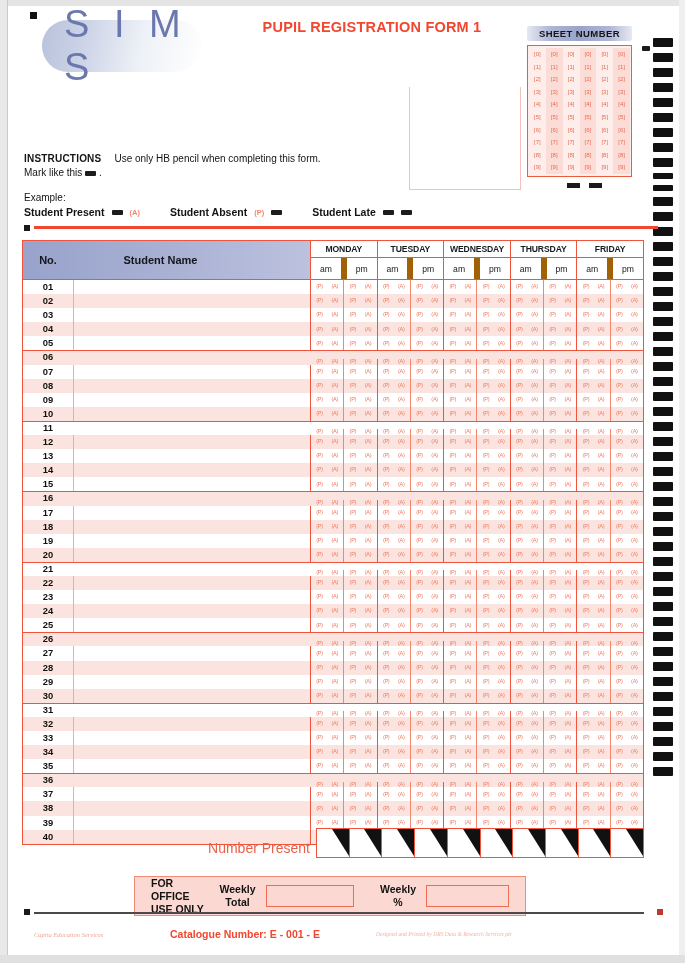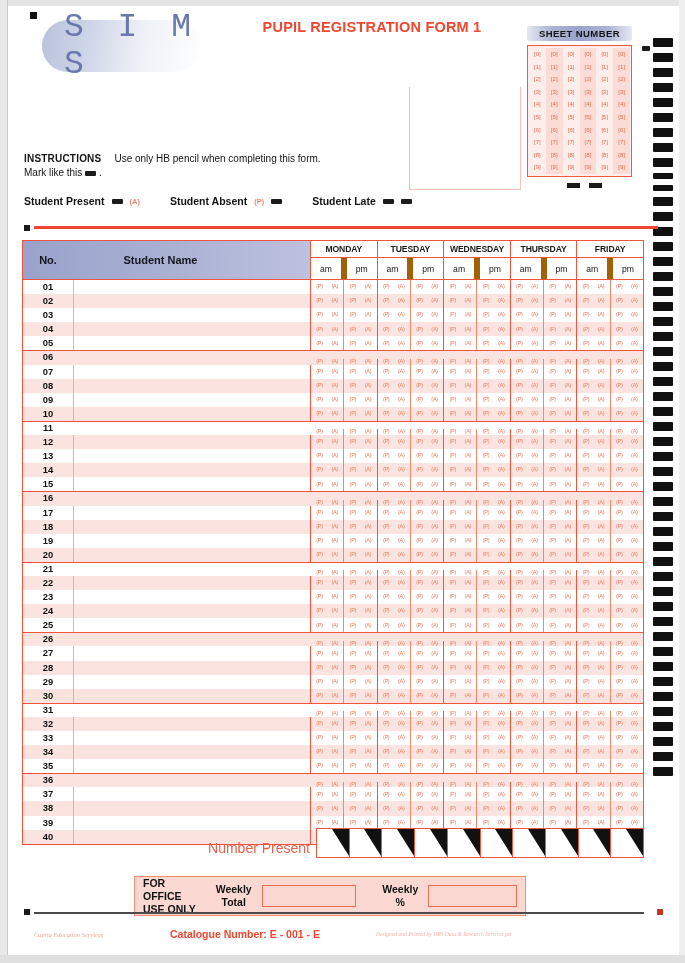--- a/index.html
+++ b/index.html
@@ -28,22 +28,22 @@
   .corner-mark { position:absolute; width:7px; height:7px; background:#111; }
 
   
   .logo {
     position:absolute; left:42px; top:20px; width:160px; height:52px;
     border-radius:26px;
     background: linear-gradient(100deg,#b9c2dc 0%, #cdd4e7 28%, #eef1f7 62%, #ffffff 100%);
     display:flex; align-items:center; justify-content:center;
   }
   .logo-text {
-    font-family:Liberation Mono, monospace;
-    font-size:33px; letter-spacing:7px; color:#6a78ad; font-weight:400;
+    font-family:Liberation Sans, sans-serif;
+    font-size:38px; letter-spacing:7px; color:#6a78ad; font-weight:400;
     padding-left:22px;
   }
   .form-title {
     position:absolute; left:252px; top:19px; width:240px;
     color:#f1462f; font-size:14.5px; font-weight:bold; letter-spacing:.2px;
     text-align:center;
   }
   .name-box {
     position:absolute; left:409px; top:87px; width:112px; height:103px;
     border:1px solid #f3c2ba; border-top:none; background:#fff;
@@ -135,21 +135,21 @@
   .np-cell:last-child { border-right:none; }
   .np-cell::after {
     content:""; position:absolute; right:0; top:0; width:0; height:0;
     border-top:27px solid #111; border-left:17px solid transparent;
   }
 
   
   .office {
     position:absolute; left:134px; top:876px; width:392px; height:40px;
     background:#fbd9d2; border:1.4px solid #f08b76;
-    display:flex; align-items:center; padding:0 8px; gap:10px;
+    display:flex; align-items:center; padding:0 16px; gap:10px;
   }
   .office .two-line { font-size:10.5px; font-weight:bold; color:#111; line-height:13px; }
   .office .ctr { text-align:center; }
   .office .inbox { width:96px; height:22px; background:#fbd9d2; border:1.4px solid #ef6d52; }
   .office .inbox.wide { width:90px; }
 
   
   .foot-rule { position:absolute; left:34px; top:912px; width:610px; height:2.4px; background:#4a4a4a; }
   .foot-dot-l { position:absolute; left:24px; top:909px; width:6px; height:6px; background:#1a1a1a; }
   .foot-dot-r { position:absolute; right:22px; top:909px; width:6px; height:6px; background:#c0392b; }
@@ -328,20 +328,21 @@
       <span>Use only HB pencil when completing this form.</span>
     </div>
     <div style="margin-top:3px;">
       <span>Mark like this</span>
       <span class="mark-glyph"></span>
       <span>.</span>
     </div>
   </div>
 
   <div class="example">
+    <div>Example:</div>
     <div class="row2">
       <span>Student Present</span>
       <span class="mark-glyph"></span>
       <span class="bub-red">(A)</span>
       <span class="gap"></span>
       <span>Student Absent</span>
       <span class="bub-red">(P)</span>
       <span class="mark-glyph"></span>
       <span class="gap"></span>
       <span>Student Late</span>

